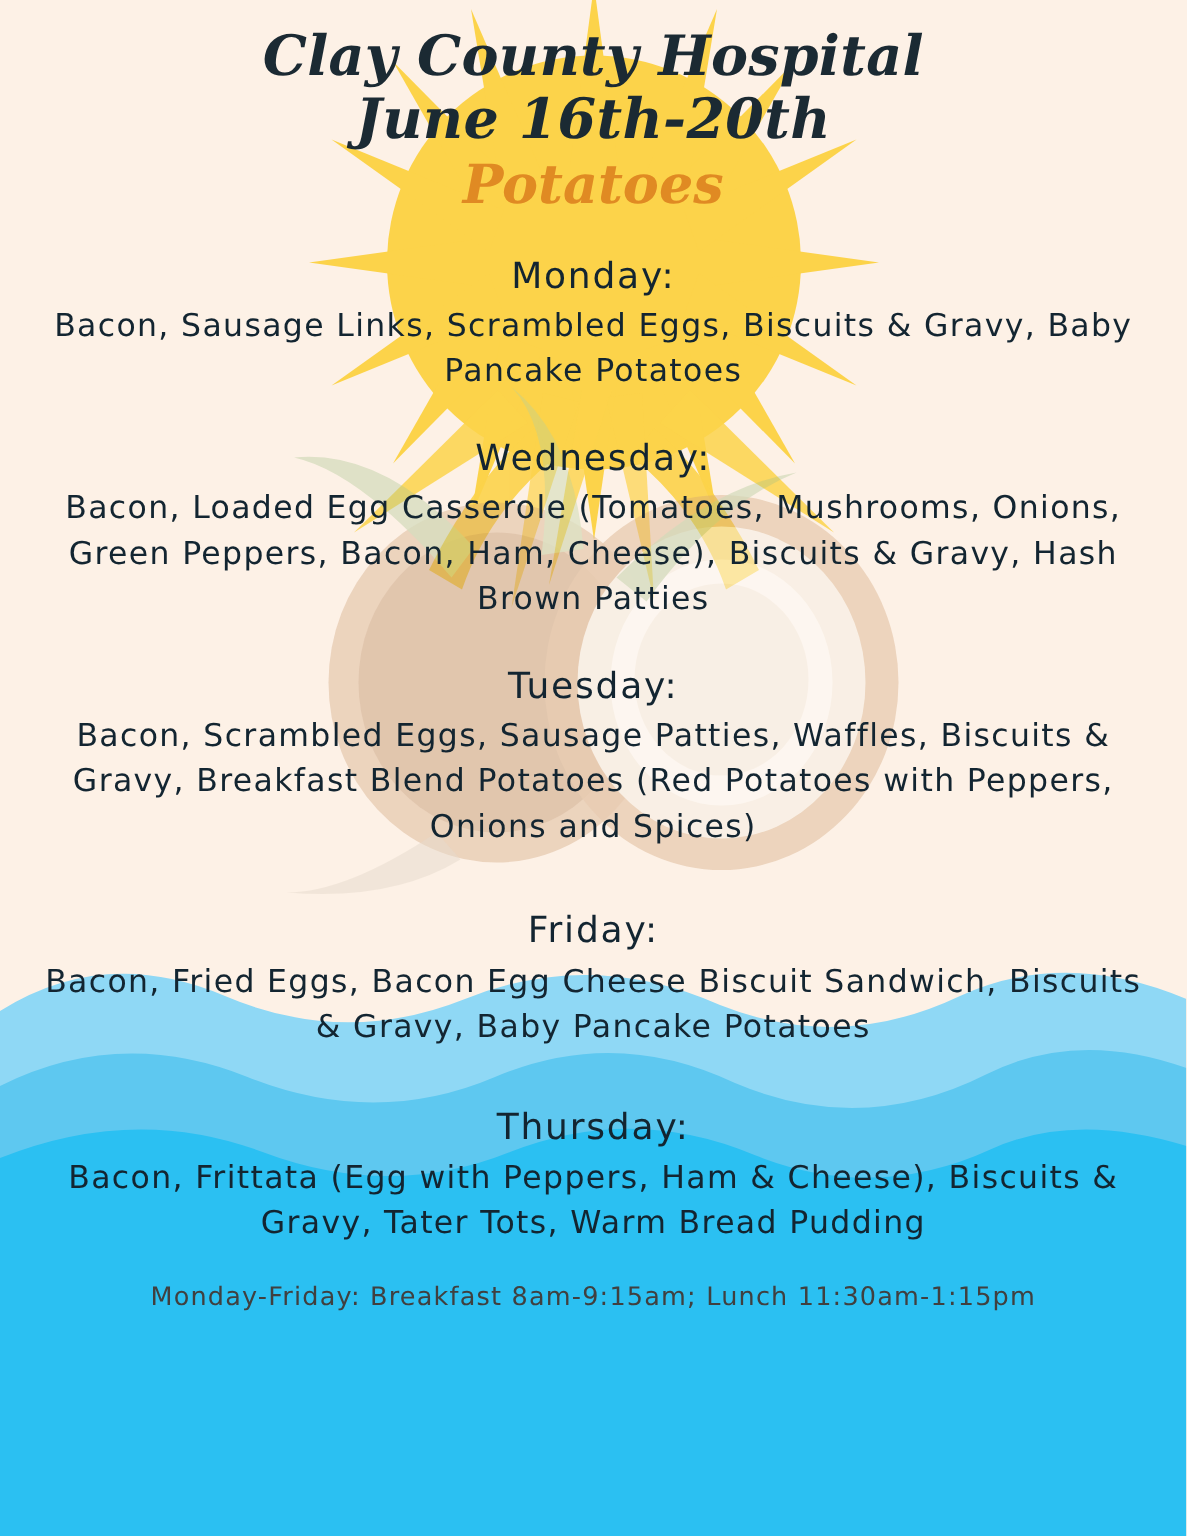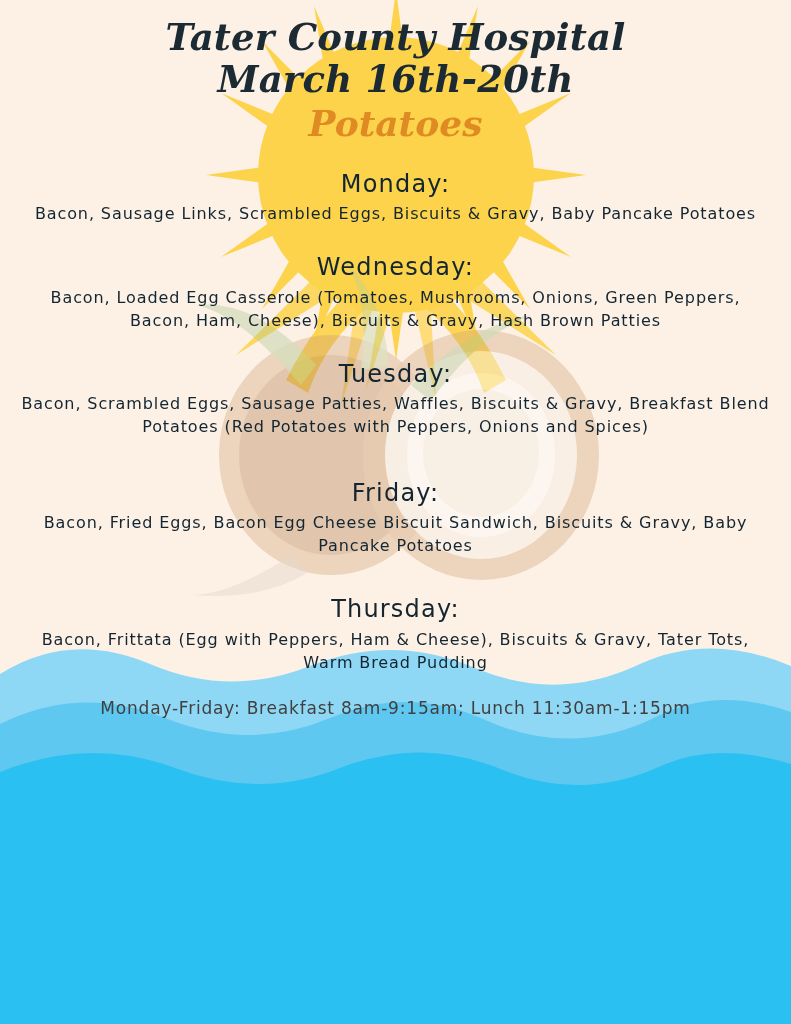--- a/index.html
+++ b/index.html
@@ -84,21 +84,21 @@
   .day-block {
     margin-top: 14px;
   }
   .day-name {
     font-size: 24px;
     color: #132531;
     letter-spacing: 1.2px;
     line-height: 1.35;
   }
   .day-items {
-    font-size: 16px;
+    font-size: 21px;
     color: #132531;
     letter-spacing: .9px;
     line-height: 1.45;
     padding: 0 6px;
     margin-top: 2px;
   }
   .day-block.mon   { margin-top: 22px; }
   .day-block.tue   { margin-top: 26px; }
   .day-block.wed   { margin-top: 26px; }
   .day-block.thu   { margin-top: 36px; }
@@ -174,22 +174,22 @@
         <path d="M0 70 q70 -44 150 -10 q80 34 160 2 q85 -34 170 4 q80 32 160 -6 q70 -32 151 2 L791 420 L0 420 Z" fill="#8fd8f5"></path>
         <path d="M0 120 q80 -40 165 -6 q85 34 165 0 q80 -34 160 4 q85 36 168 -6 q60 -30 133 -4 L791 420 L0 420 Z" fill="#5ec8f0"></path>
         <path d="M0 168 q90 -36 175 -4 q85 32 165 0 q82 -32 163 2 q80 32 158 -4 q55 -25 130 -2 L791 420 L0 420 Z" fill="#2bc0f2"></path>
       </svg>
     </div>
   </div>
 
   <div class="content">
 
     <div class="title-block">
-      <div class="title-line">Tater County Hospital</div>
-      <div class="title-line">March 16th-20th</div>
+      <div class="title-line">Clay County Hospital</div>
+      <div class="title-line">June 16th-20th</div>
       <div class="title-meal">Potatoes</div>
     </div>
 
     <div class="day-block mon">
       <div class="day-name">Monday:</div>
       <div class="day-items">Bacon, Sausage Links, Scrambled Eggs, Biscuits &amp; Gravy, Baby Pancake Potatoes</div>
     </div>
 
     <div class="day-block wed">
       <div class="day-name">Wednesday:</div>

